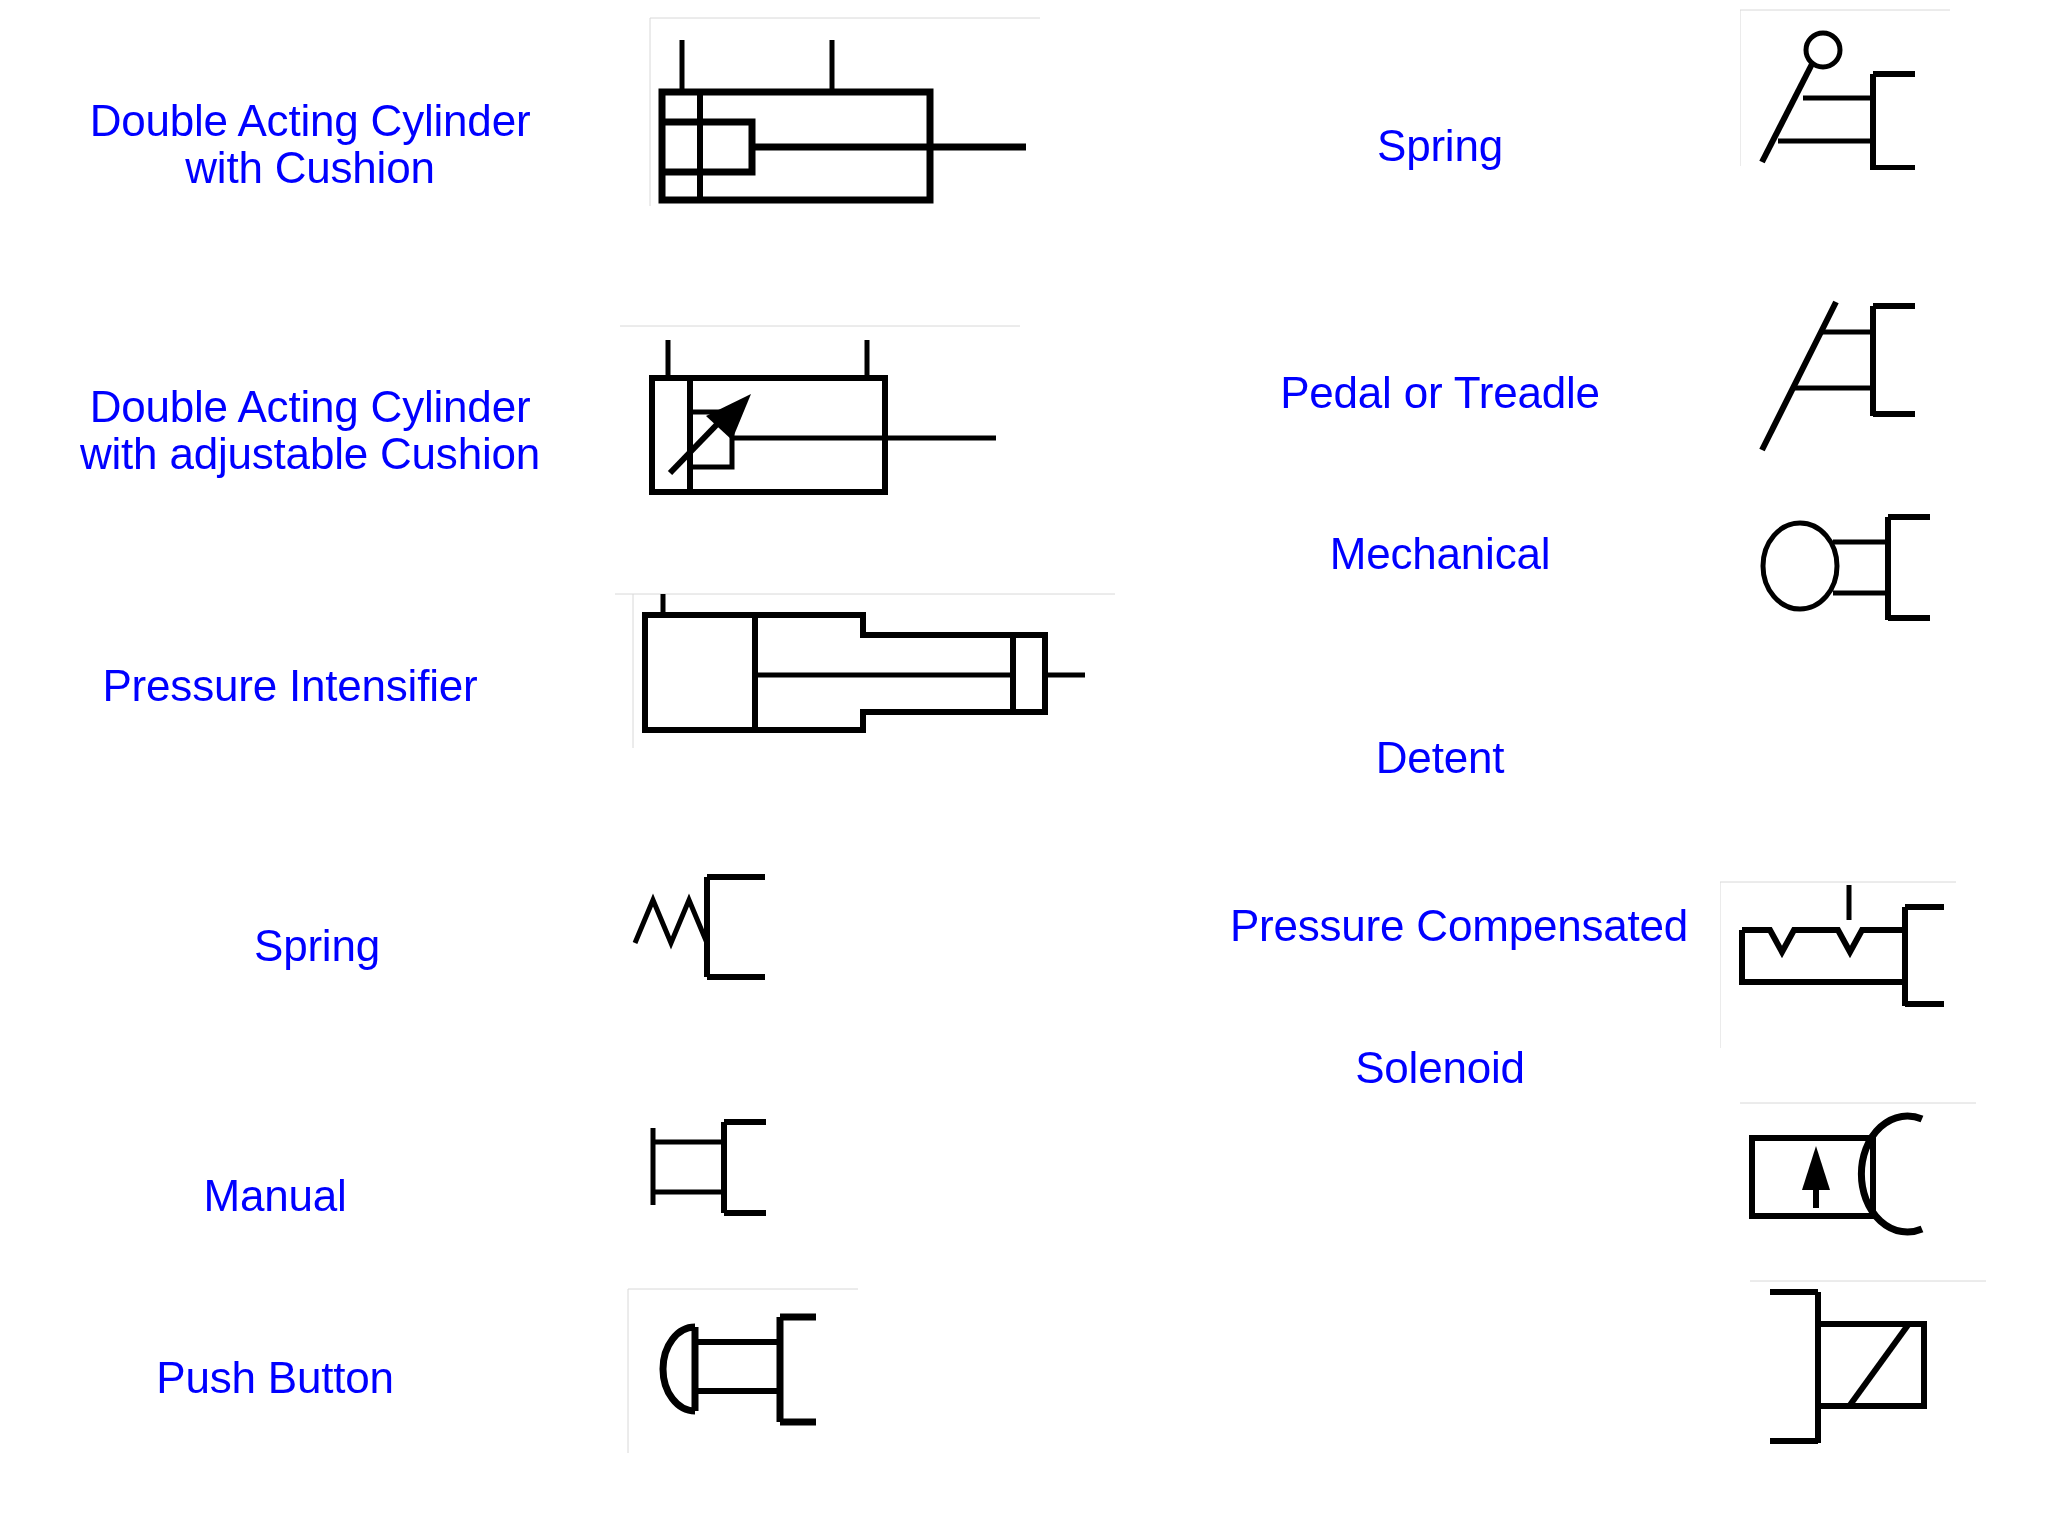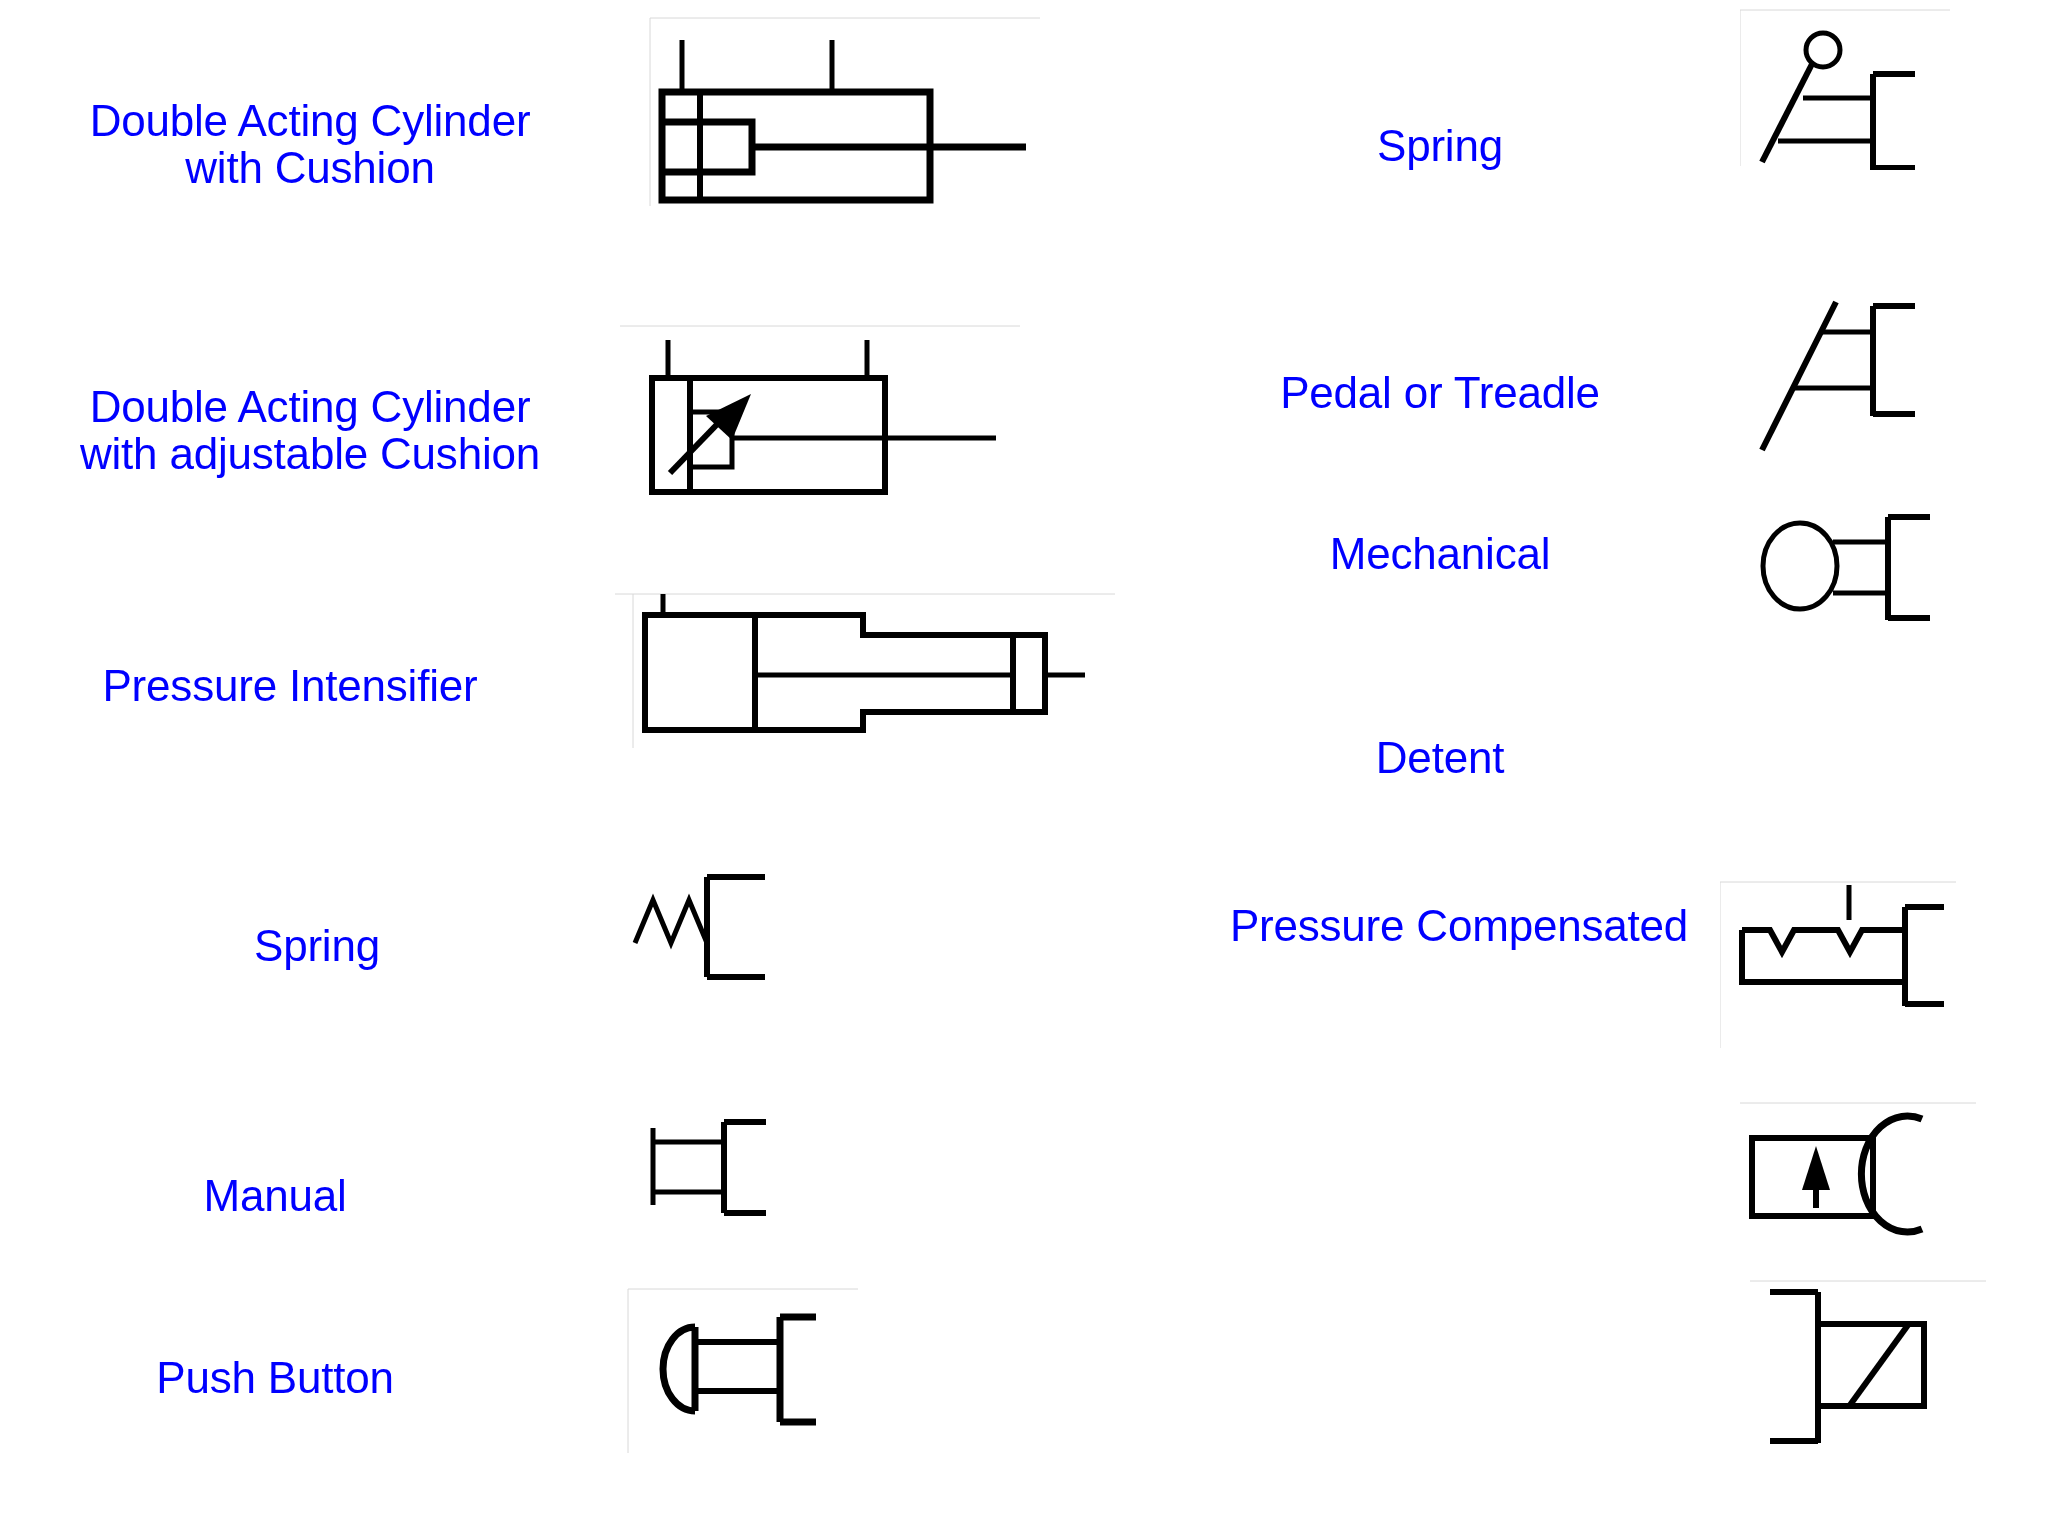--- a/index.html
+++ b/index.html
@@ -269,20 +269,23 @@
 
       <path class="ln" stroke-width="6" d="M12 40 L133 40 L133 118 L12 118 Z"></path>
 
       <path class="ln" stroke-width="6" d="M76 110 L76 58"></path>
       <polygon class="fillblk" points="76,48 62,92 90,92"></polygon>
 
       <path class="ln" stroke-width="7" d="M182 21 A 46 58 0 1 0 182 131"></path>
     </svg>
   </div>
 
+  <div class="entry right" style="left:1150px; top:1010px; width:580px; height:60px;">
+    <div class="label" style="width:580px;">Solenoid</div>
+  </div>
   <div class="sym-wrap" style="position:absolute; left:1750px; top:1278px;">
     <svg class="sym" width="280" height="180" viewBox="0 0 280 180">
       <path class="hairline" d="M0 3 L236 3"></path>
 
       <path class="ln" stroke-width="6" d="M68 14 L68 165"></path>
       <path class="ln" stroke-width="6" d="M20 14 L68 14"></path>
       <path class="ln" stroke-width="6" d="M20 163 L68 163"></path>
 
       <path class="ln" stroke-width="6" d="M68 46 L174 46 L174 128 L68 128 Z"></path>
 

